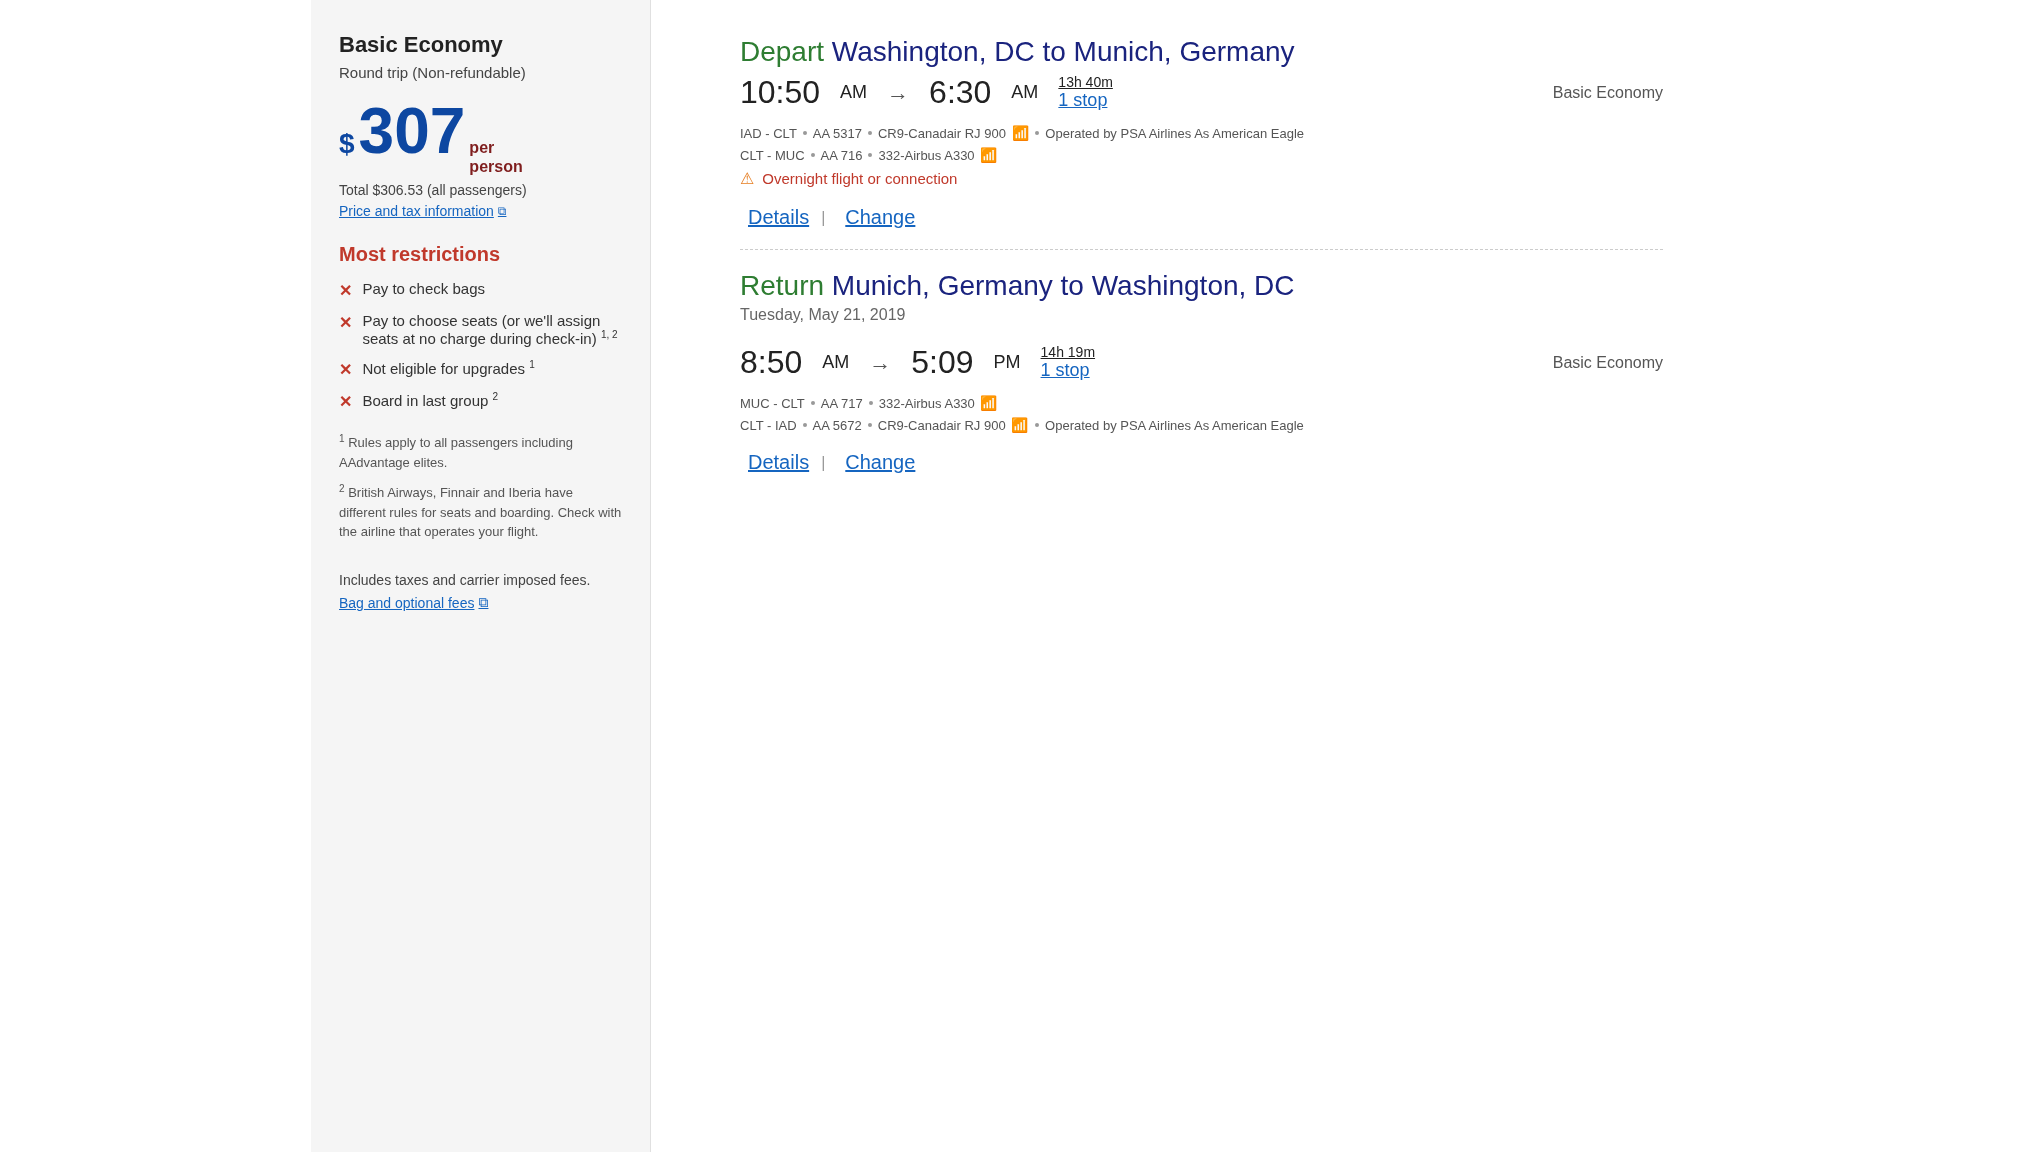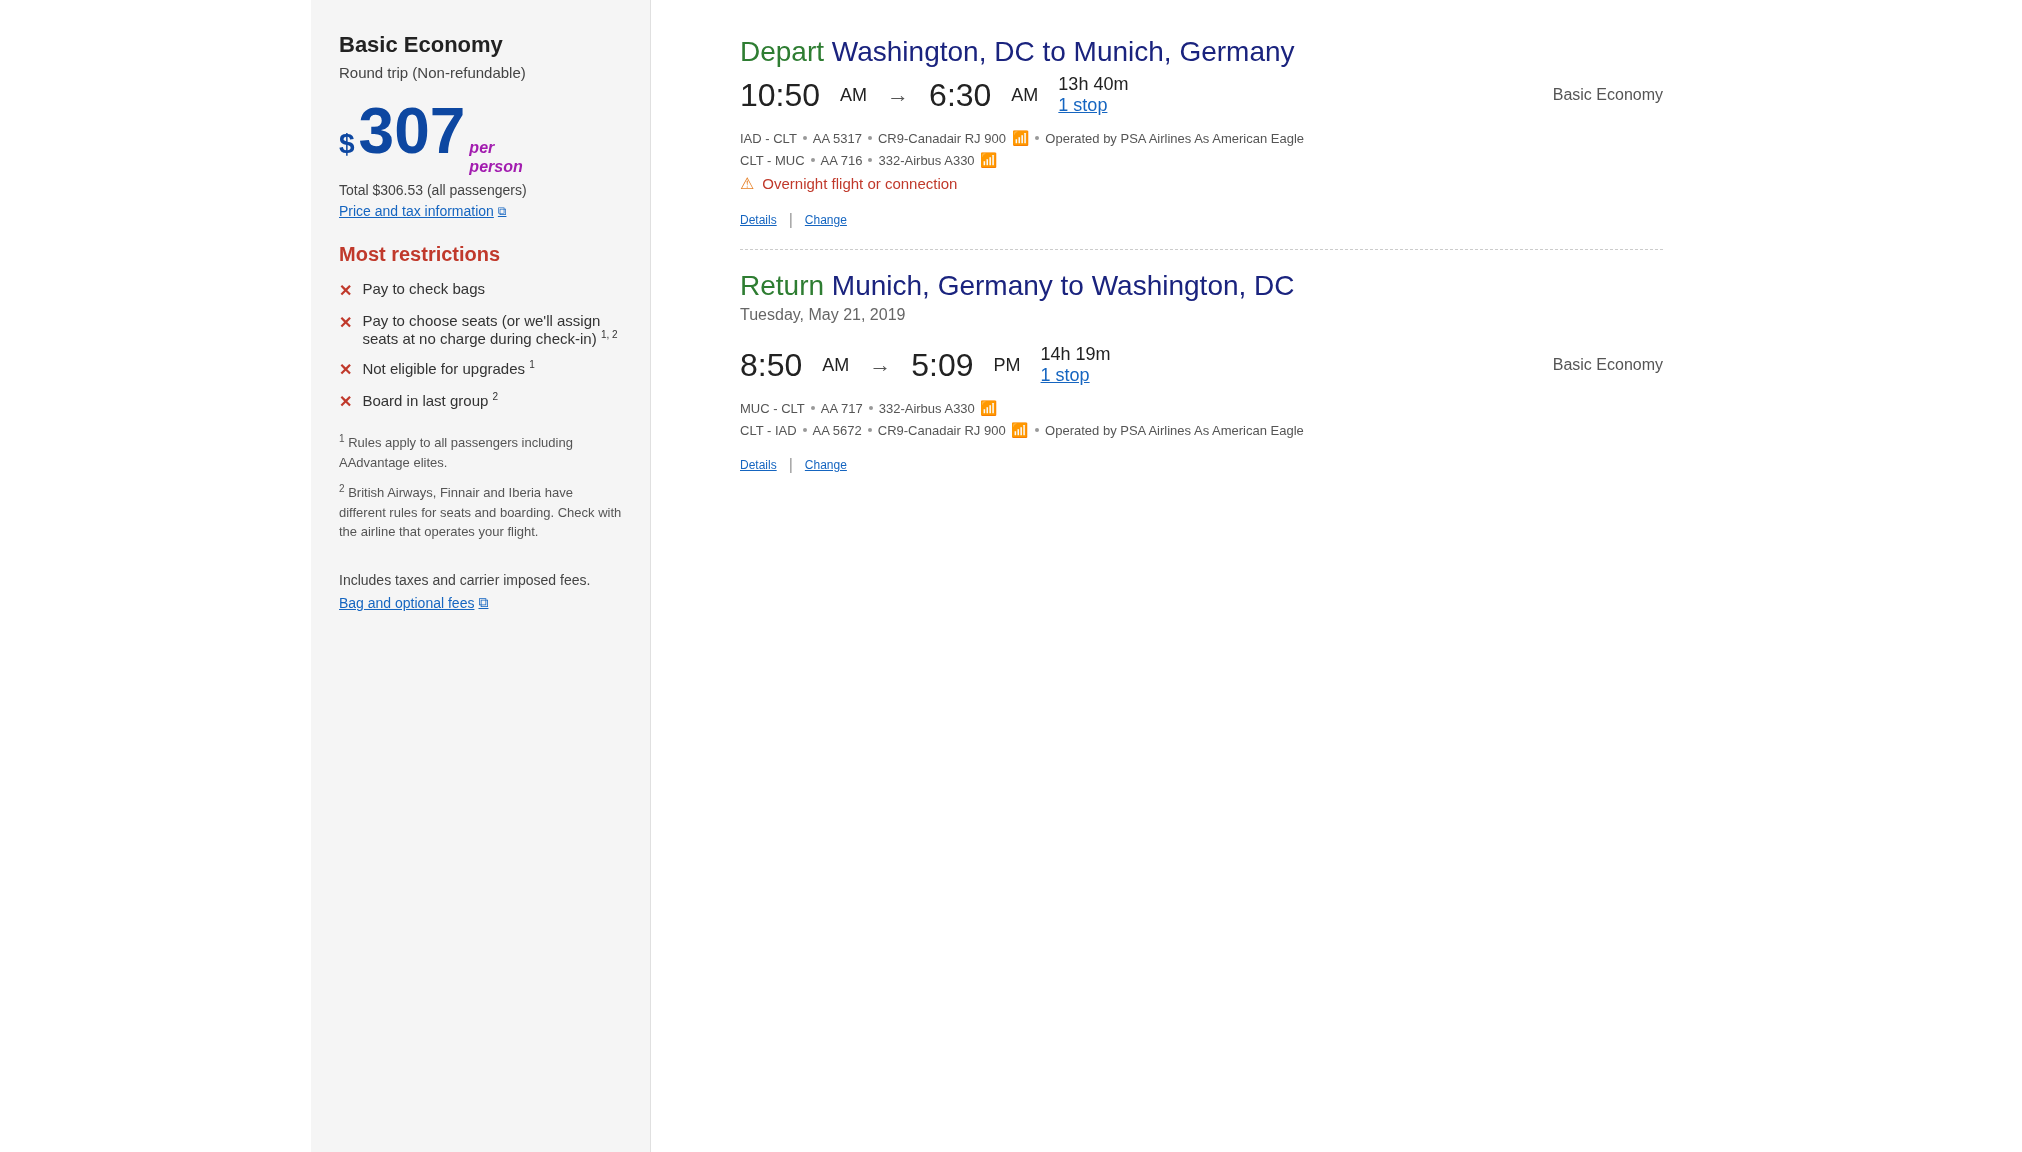--- a/index.html
+++ b/index.html
@@ -48,24 +48,23 @@
       color: #0d47a1;
     }
     .price-amount {
       font-size: 64px;
       font-weight: 700;
       color: #0d47a1;
       line-height: 1;
     }
     .price-per-person {
       font-size: 16px;
-      color: #a21caf;
+      color: #7f1d1d;
       font-weight: 600;
       line-height: 1.2;
-      font-style: italic;
     }
     .total-label {
       font-size: 14px;
       color: #444;
       margin-bottom: 4px;
     }
     .price-tax-link {
       color: #1565c0;
       font-size: 14px;
       text-decoration: underline;
@@ -179,22 +178,23 @@
     .arrow {
       font-size: 22px;
       color: #555;
     }
     .duration-block {
       display: flex;
       flex-direction: column;
       align-items: flex-start;
     }
     .duration-text {
-      font-size: 18px;
+      font-size: 14px;
       color: #222;
+      text-decoration: underline;
     }
     .stop-link {
       color: #1565c0;
       font-size: 18px;
       text-decoration: underline;
       cursor: pointer;
     }
     .fare-class-label {
       font-size: 16px;
       color: #555;
@@ -234,23 +234,24 @@
       color: #e67e22;
     }
     .action-row {
       display: flex;
       align-items: center;
       gap: 12px;
       margin-top: 18px;
     }
     .action-link {
       color: #1565c0;
-      font-size: 12px;
+      font-size: 20px;
       text-decoration: underline;
       cursor: pointer;
+      margin-left: 8px;
     }
     .action-separator {
       color: #999;
       font-size: 16px;
     }
     sup {
       font-size: 10px;
     }
   </style>
 </head>

